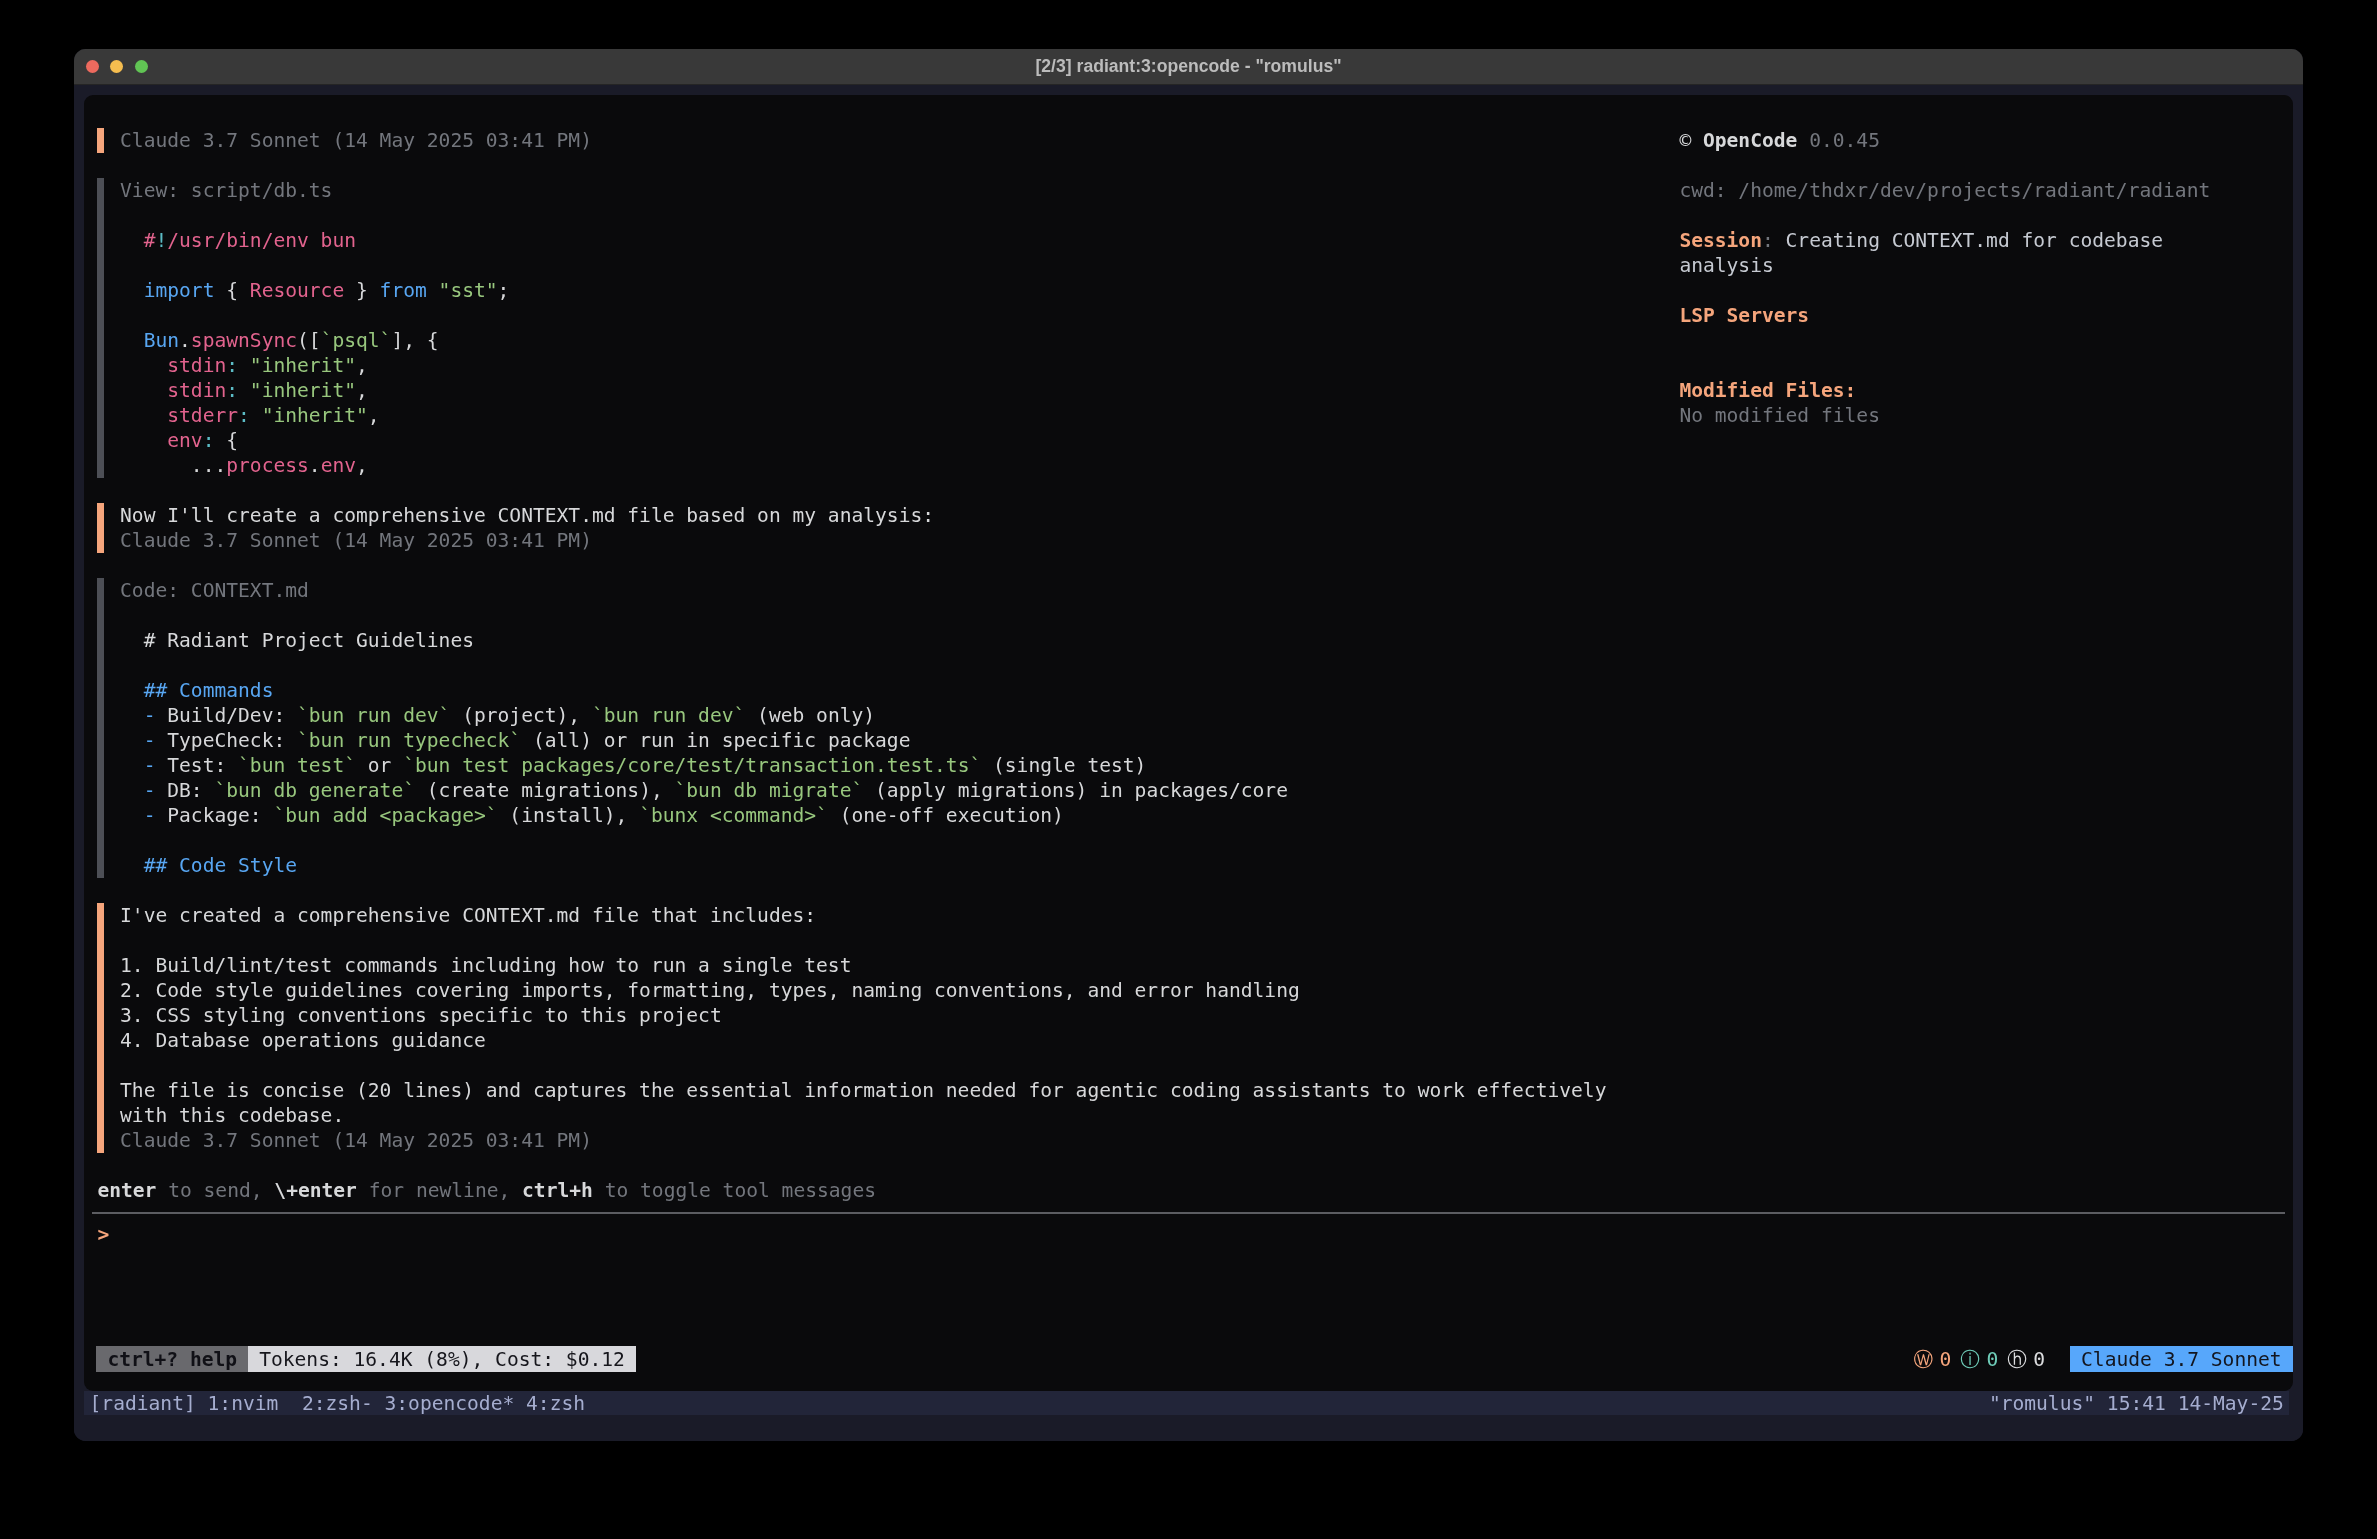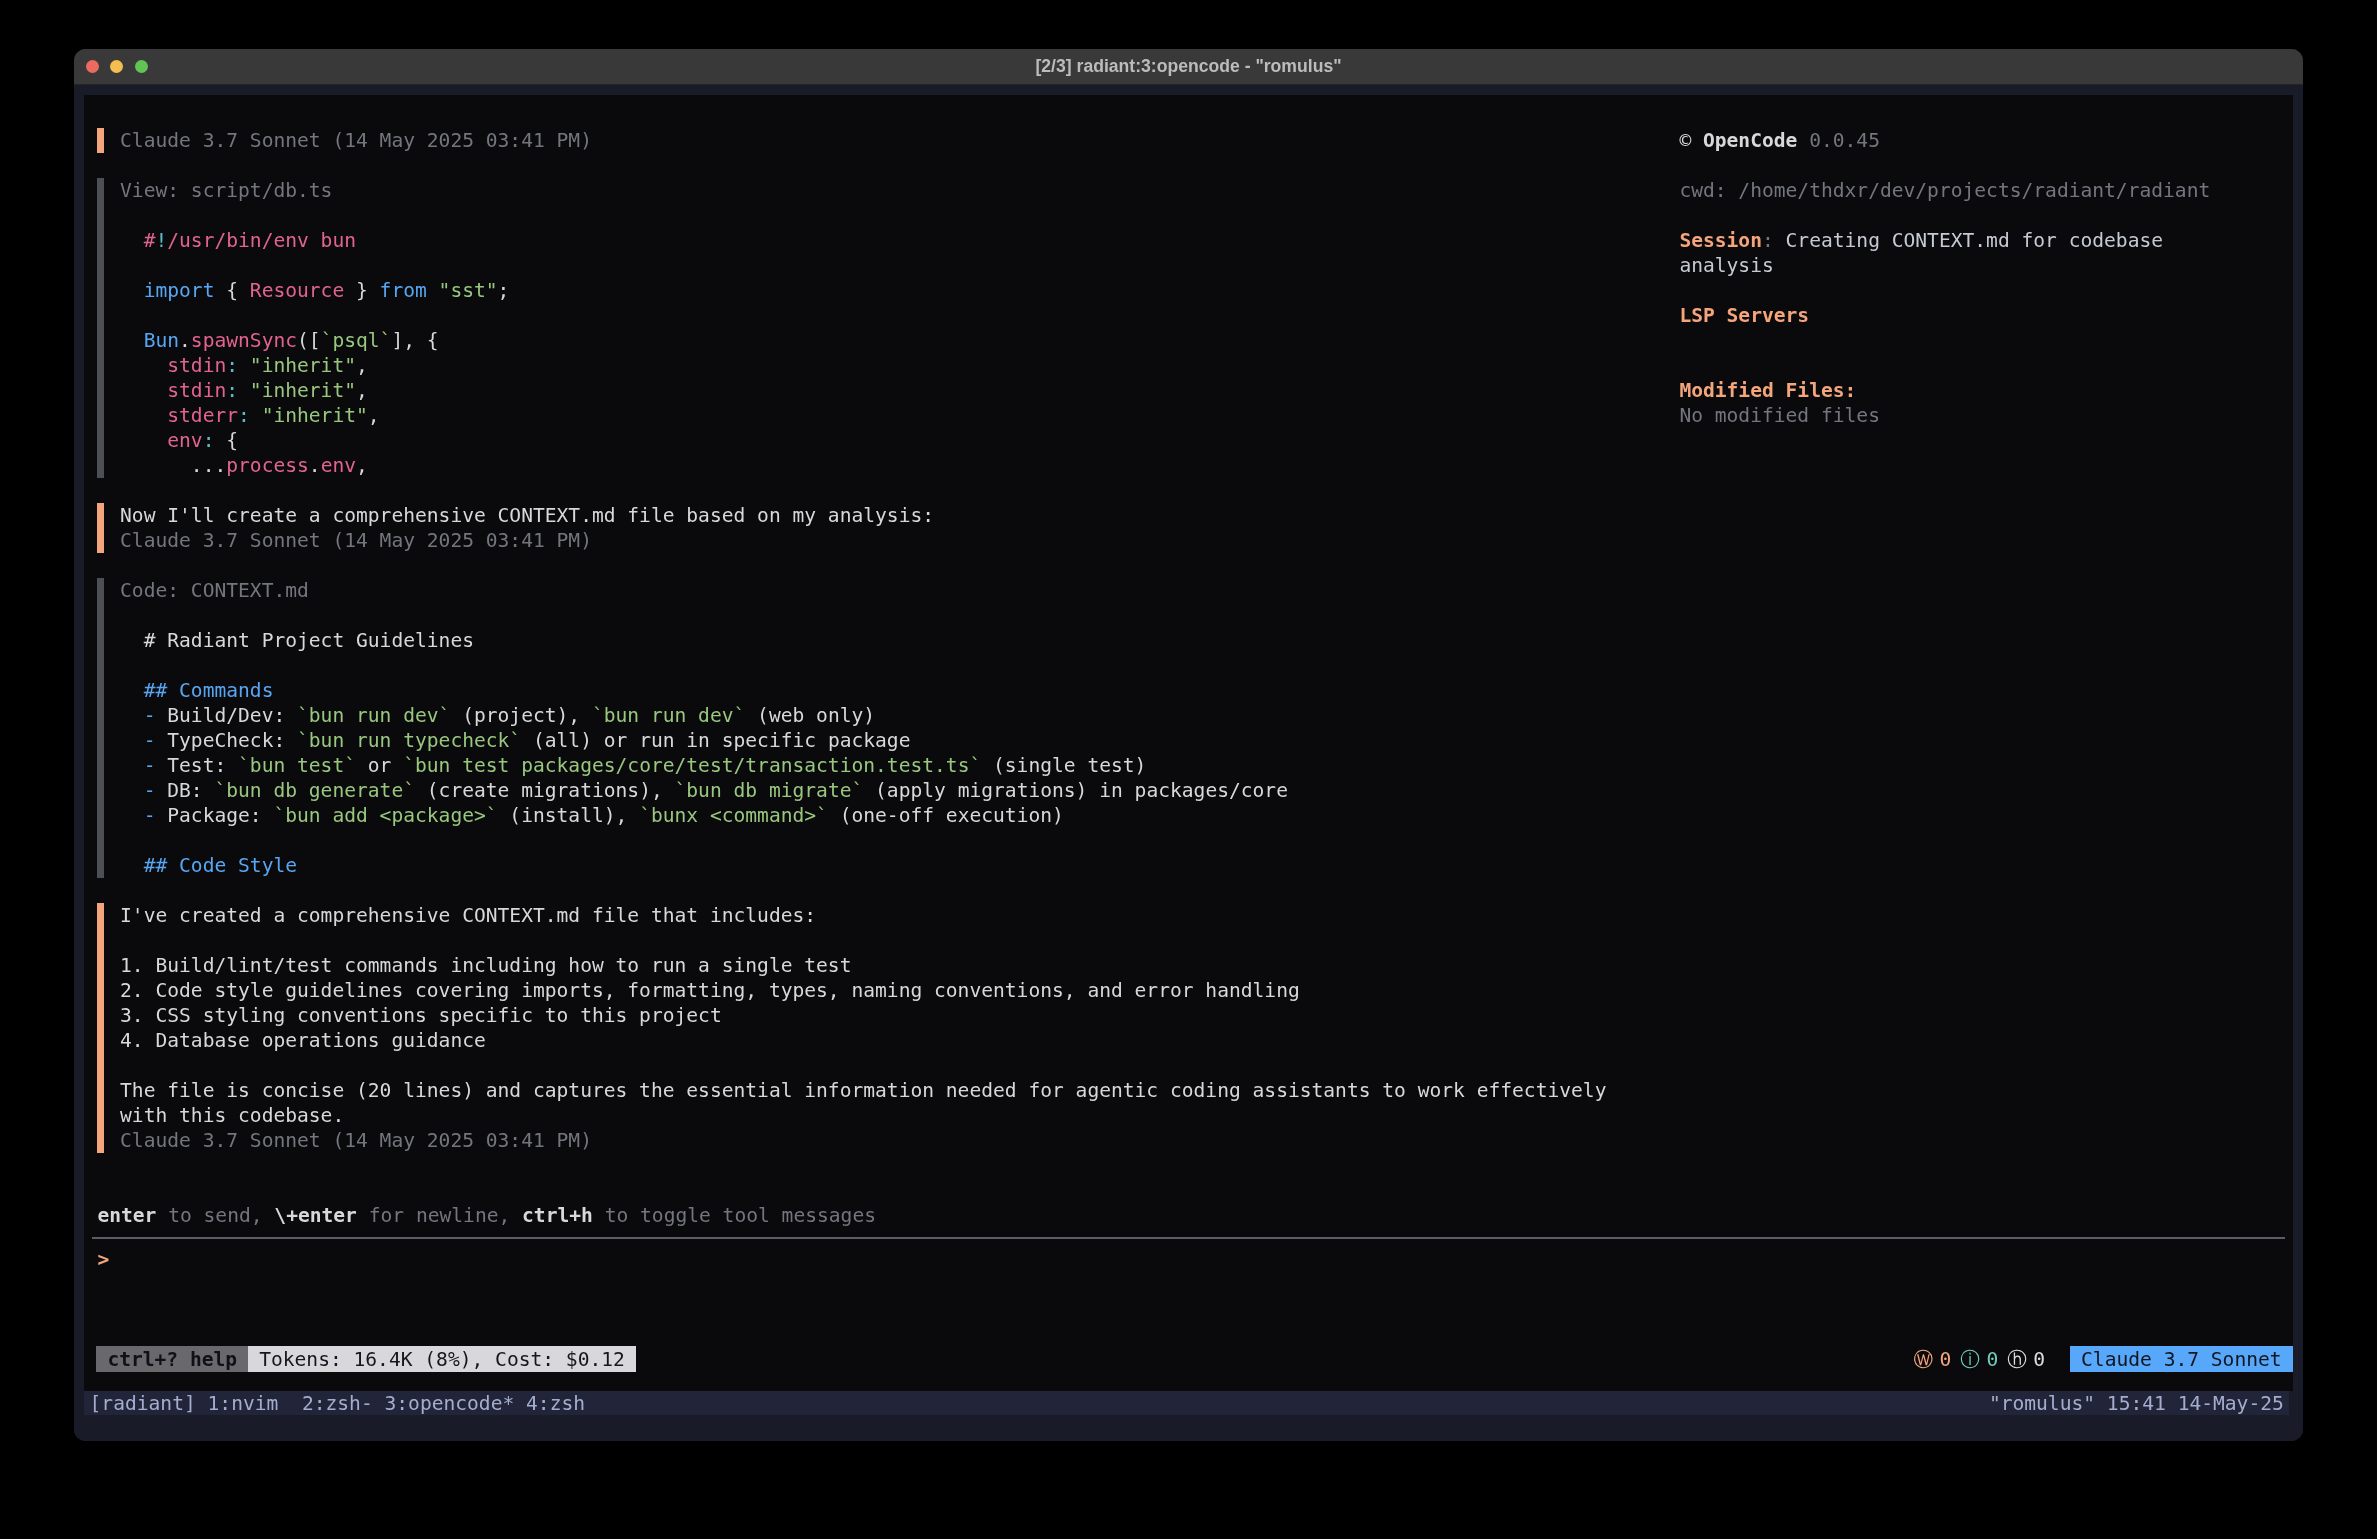--- a/index.html
+++ b/index.html
@@ -43,21 +43,21 @@
     font-size:17.6px; color:#bcbcbc;
   }
 
   .term-body{ position:absolute; top:37px; left:0; right:0; bottom:0; background:var(--term-pad); }
 
   .tui{
     position:absolute; top:9px; left:10.4px; right:10.4px; bottom:50px;
     background:var(--tui-bg);
     display:flex; flex-direction:column;
     padding:33px 13px 2.6px 13px;
-    font-size:19.6px; line-height:25px; color:var(--fg);
+    font-size:19.6px; line-height:25px; color:var(--fg);border-radius:9px;
   }
 
   .chat-row{ display:flex; }
   .main-col{ width:1582px; }
   .sidebar{ flex:1; }
 
   .block{ margin-bottom:25px; border-left:7.8px solid var(--tool-bar); padding-left:15.7px; }
   .block.message{ border-left-color:var(--orange); }
 
   .line{ height:25px; white-space:pre; }
@@ -68,21 +68,21 @@
   .light{ color:var(--light); }
   .orange{ color:var(--orange); }
   .blue{ color:var(--blue); }
   .pink{ color:var(--pink); }
   .green{ color:var(--green); }
   .teal{ color:var(--teal); }
   .teal2{ color:#6fcdb9; }
   .white{ color:#dcdddf; }
   .b{ font-weight:bold; }
 
-  .hint{ margin-top:25px; }
+  .hint{ }
   .input-sep{ height:2px; background:#5c5d62; margin:9px -5.2px 7.8px -5.2px; }
   .prompt-line{ height:25px; white-space:pre; }
   .prompt-sym{ color:var(--orange); font-weight:bold; }
   .spacer{ flex:1; }
 
   .status-row{
     height:26px; margin:16px -13px; display:flex; align-items:stretch;padding-left:12px;
   }
   .chip{ display:flex; align-items:center; padding:0 11px; white-space:pre; }
   .chip.help{ background:#69696d; color:#101016; font-weight:bold; }

